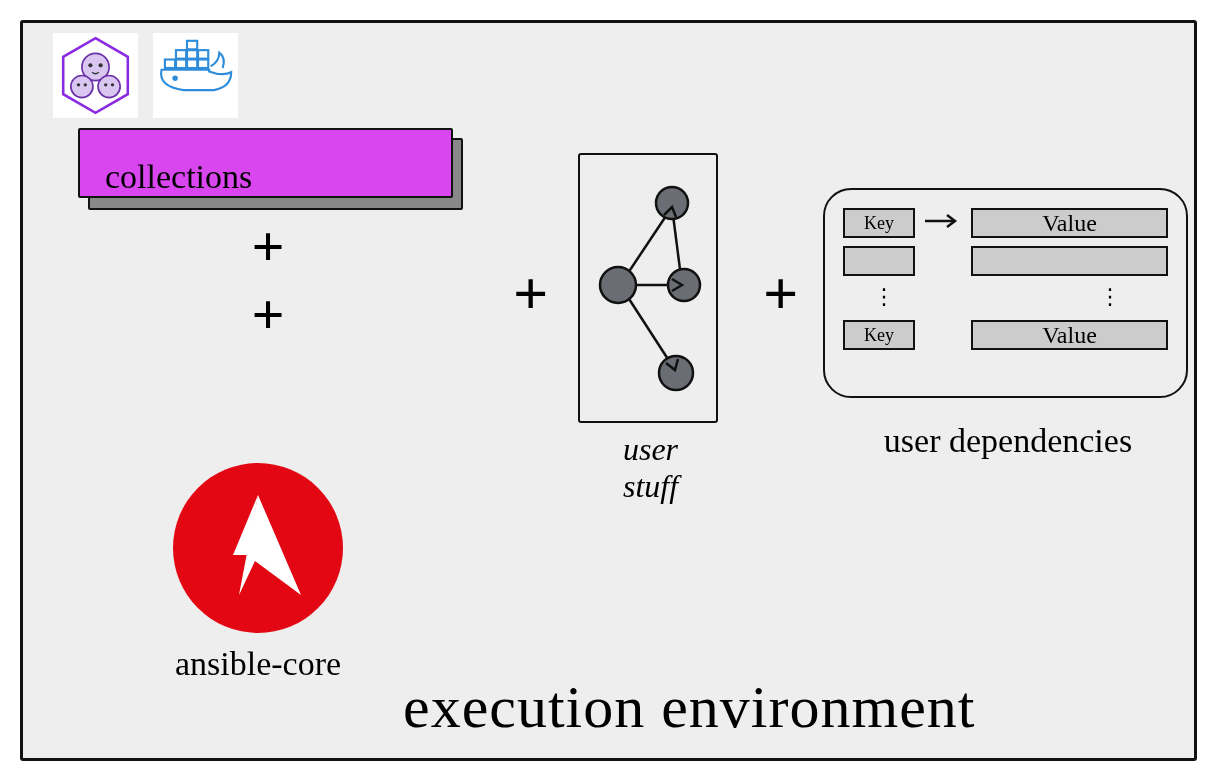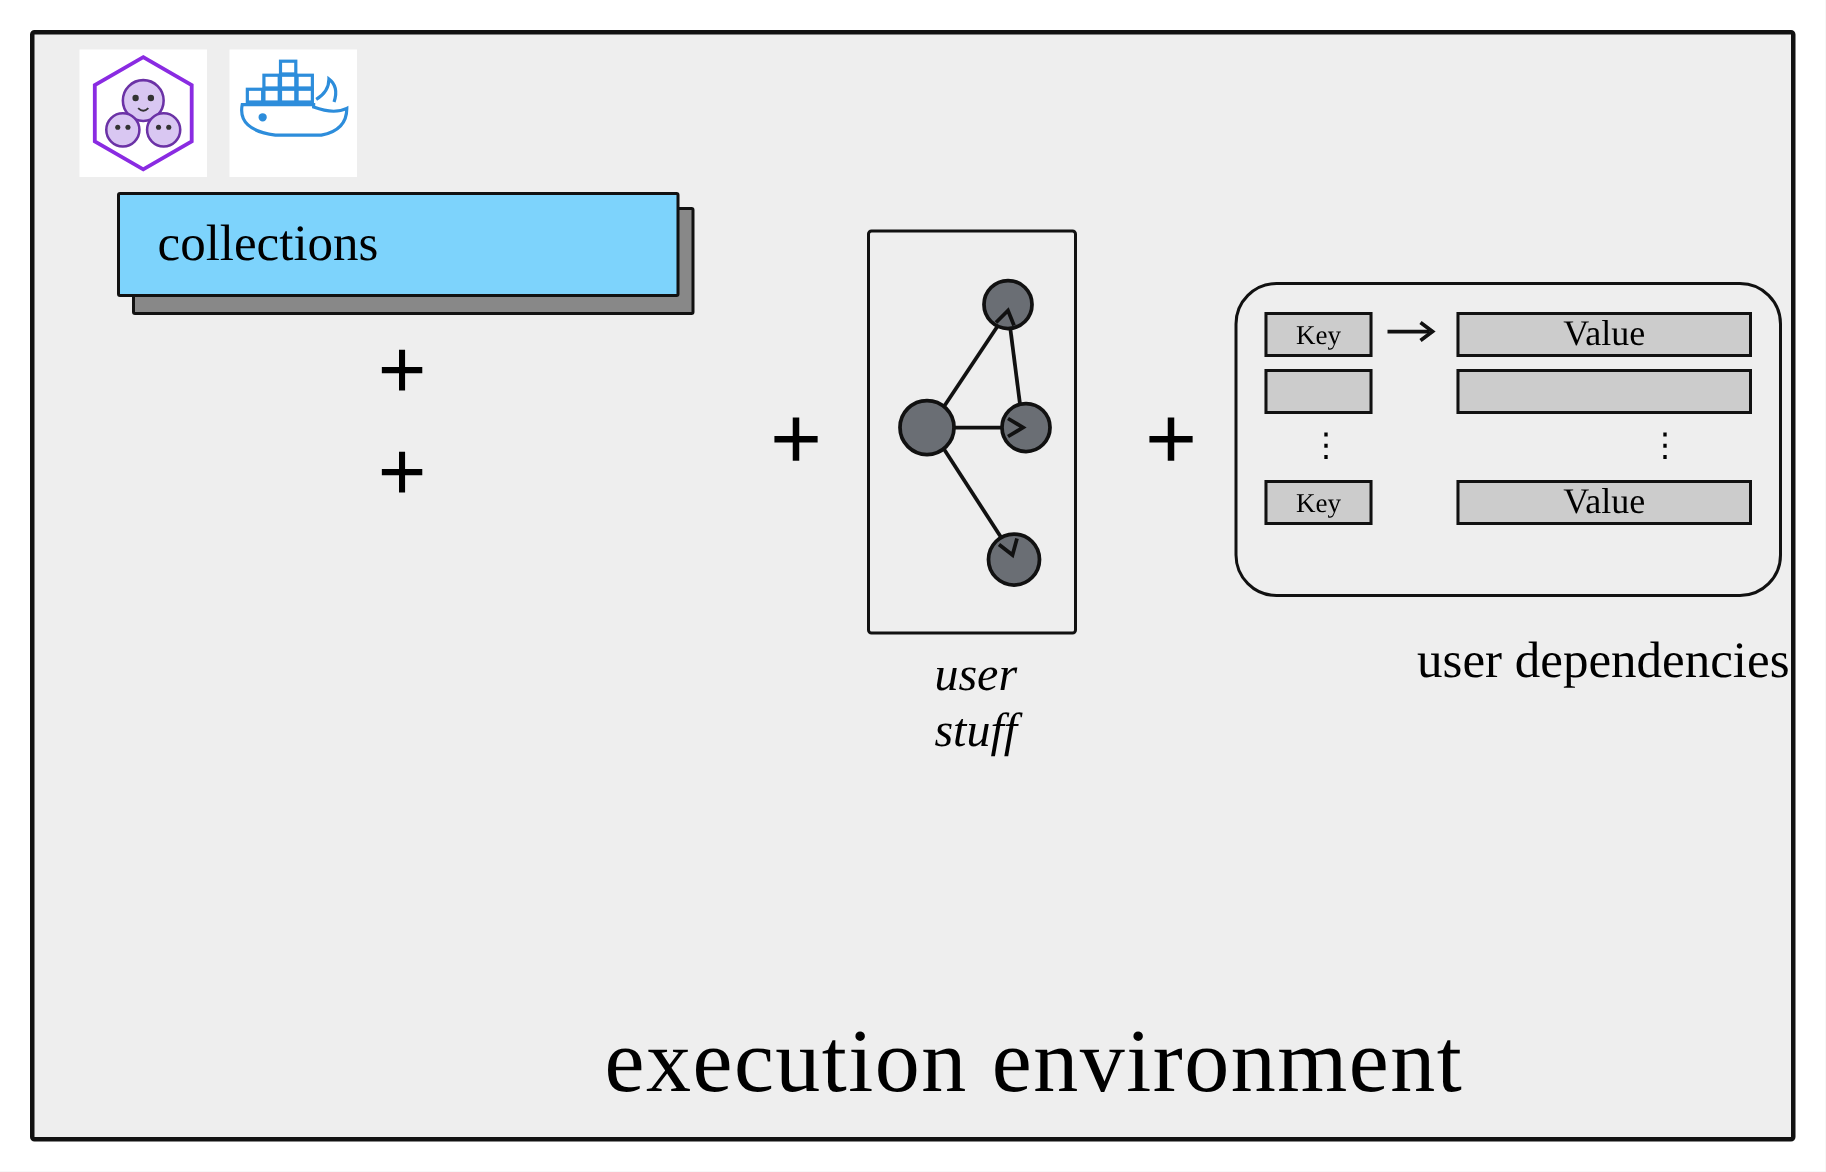--- a/index.html
+++ b/index.html
@@ -56,25 +56,25 @@
     left: 10px; top: 10px;
     width: 375px; height: 72px;
     background: #888;
     border: 2.5px solid #111;
     border-radius: 2px;
   }
   .stack-card {
     position: absolute;
     left: 0; top: 0;
     width: 375px; height: 70px;
-    background: #7dd3fc;
+    background: #d946ef;
     border: 2.5px solid #111;
     border-radius: 2px;
     display: flex;
-    align-items: center;
+    align-items: flex-end;
     padding-left: 25px;
     font-size: 34px;
   }
   .plus-small {
     font-size: 58px;
     font-weight: bold;
     text-align: center;
     width: 380px;
     line-height: 1;
     margin: 5px 0 10px 0;
@@ -126,21 +126,21 @@
     font-size: 32px;
     line-height: 1.15;
     margin-top: 8px;
   }
 
   .user-deps {
     position: absolute;
     left: 800px;
     top: 165px;
     width: 370px;
-    text-align: right;
+    text-align: center;
   }
   .user-deps-box {
     width: 365px;
     height: 210px;
     border: 2.5px solid #111;
     border-radius: 28px;
     background: #eee;
     padding: 18px 18px 10px 18px;
     position: relative;
   }
@@ -232,20 +232,29 @@
     <div class="stack-box-wrap">
       <div class="stack-shadow"></div>
       <div class="stack-card">
           <span>collections</span>
         </div>
     </div>
     <div class="plus-small">+</div>
     <div class="plus-small">+</div>
   </div>
 
+  <div class="ansible-logo-wrap">
+    <div class="ansible-circle">
+      <svg viewBox="0 0 170 170" width="170" height="170">
+        <path d="M85 32 L128 132 L82 98 L66 132 Z" fill="#fff"></path>
+        <path d="M85 32 L60 92 L75 92 Z" fill="#fff"></path>
+      </svg>
+    </div>
+    <div class="ansible-label">ansible-core</div>
+  </div>
 
   <div class="plus-big plus1">+</div>
   <div class="plus-big plus2">+</div>
 
   <div class="user-stuff">
     <div class="user-stuff-box">
       <svg viewBox="0 0 140 270" width="140" height="270">
         <g stroke="#111" stroke-width="2.5" fill="#6a6e74">
           <line x1="40" y1="130" x2="92" y2="52"></line>
           <line x1="40" y1="130" x2="102" y2="130"></line>

